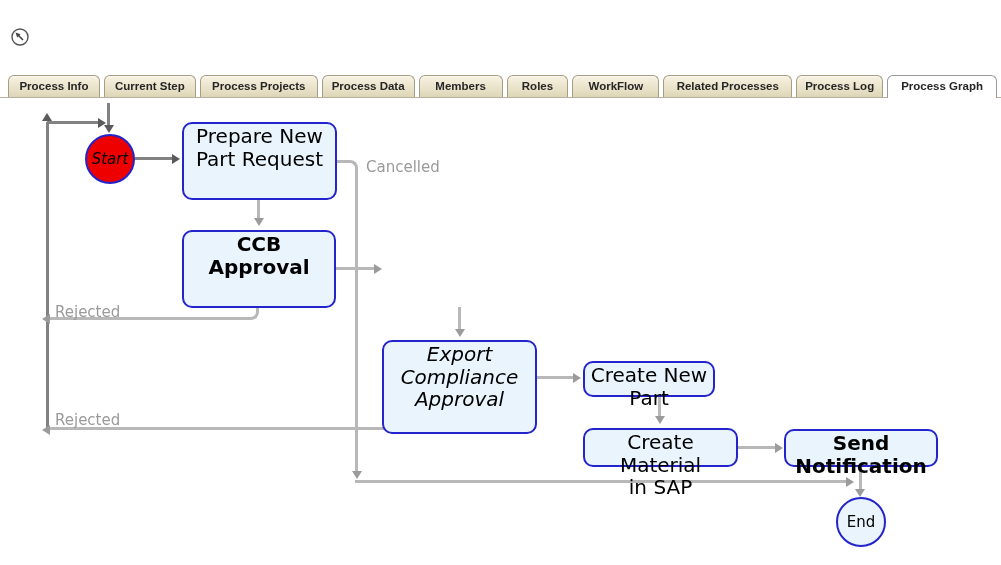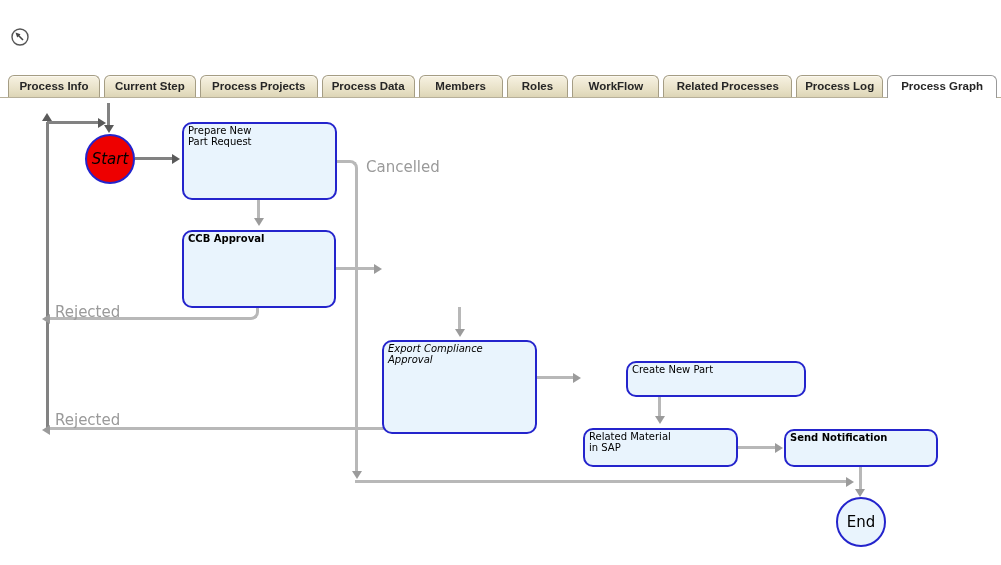--- a/index.html
+++ b/index.html
@@ -32,22 +32,22 @@
   .tab:nth-of-type(3){width:118px;} .tab:nth-of-type(4){width:93px;}
   .tab:nth-of-type(5){width:84px;} .tab:nth-of-type(6){width:62px;}
   .tab:nth-of-type(7){width:87px;} .tab:nth-of-type(8){width:129px;}
   .tab:nth-of-type(9){width:87px;} .tab:nth-of-type(10){width:110px;}
   .tab.active{background:#fff;border-color:#999;height:23px;position:relative;z-index:2;
     box-shadow:none;}
 
   
   .canvas{position:absolute;left:0;top:97px;width:1001px;height:468px;}
   .node{position:absolute;background:var(--node-fill);border:2px solid var(--node-border);
-    border-radius:10px;padding:1px 4px;font-size:10px;line-height:1.13;color:#000;
-    white-space:pre-line;}
+    border-radius:10px;padding:1px 4px;font-size:20px;line-height:1.13;color:#000;
+    white-space:pre-line;text-align:center;}
   .circle{position:absolute;width:50px;height:50px;border:2px solid var(--node-border);
     border-radius:50%;display:flex;align-items:center;justify-content:center;
     font-size:15px;color:#000;}
   .start{background:var(--start-fill);}
   .end{background:var(--node-fill);}
 
   .hline,.vline{position:absolute;background:var(--line);}
   .hline{height:3px;} .vline{width:3px;}
   .dark{background:var(--line-dark);}
   .elbow{position:absolute;border:0 solid var(--line);background:transparent;}
@@ -143,23 +143,23 @@
 
     <div class="node" style="left:182px;top:25px;width:155px;height:78px;">Prepare New
 Part Request</div>
 
     <div class="node" style="left:182px;top:133px;width:154px;height:78px;font-weight:bold;">CCB Approval</div>
 
 
     <div class="node" style="left:382px;top:243px;width:155px;height:94px;font-style:italic;">Export Compliance
 Approval</div>
 
-    <div class="node" style="left:583px;top:264px;width:180px;height:36px;margin-left:43px;">Create New Part</div>
+    <div class="node" style="left:583px;top:264px;width:132px;height:36px;">Create New Part</div>
 
-    <div class="node" style="left:583px;top:331px;width:155px;height:39px;">Related Material
+    <div class="node" style="left:583px;top:331px;width:155px;height:39px;">Create Material
 in SAP</div>
 
     <div class="node" style="left:784px;top:332px;width:154px;height:38px;font-weight:bold;">Send Notification</div>
 
     <div class="circle end" style="left:836px;top:400px;">End</div>
   </div>
 
 </div>
 
 </body></html>

